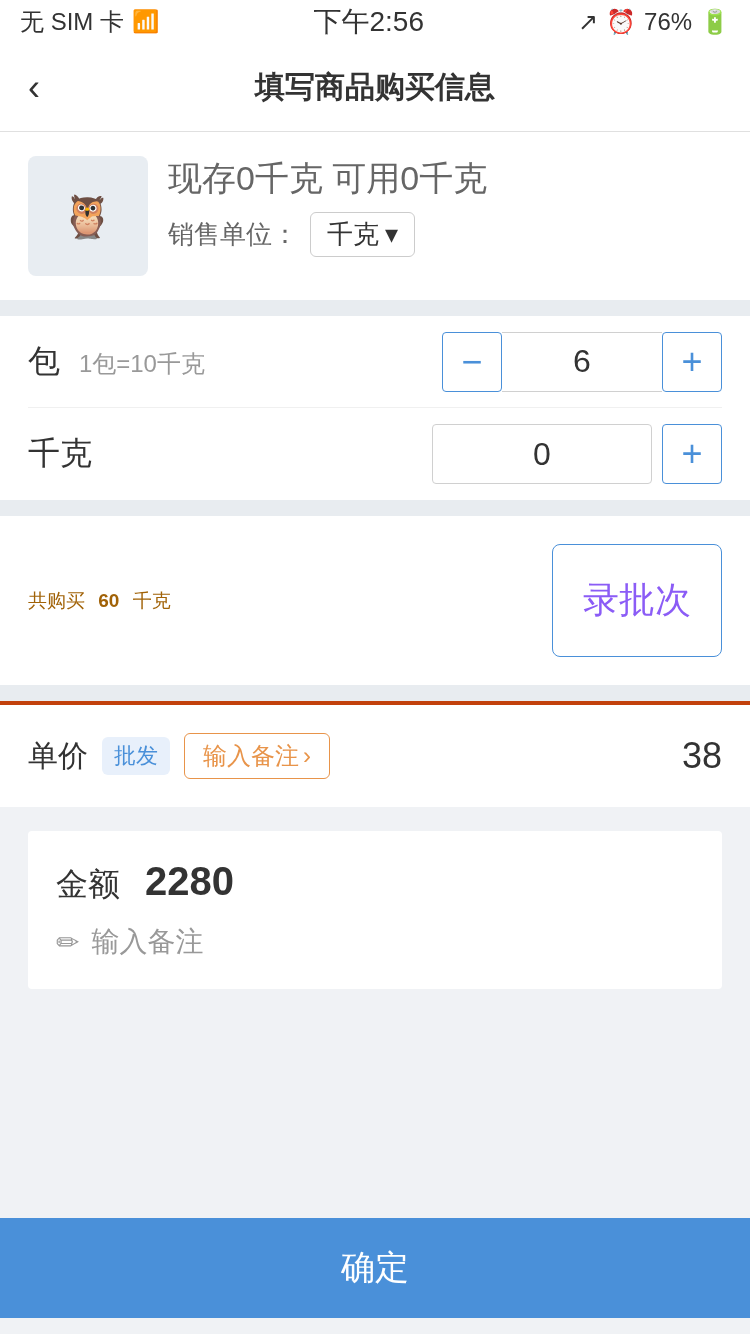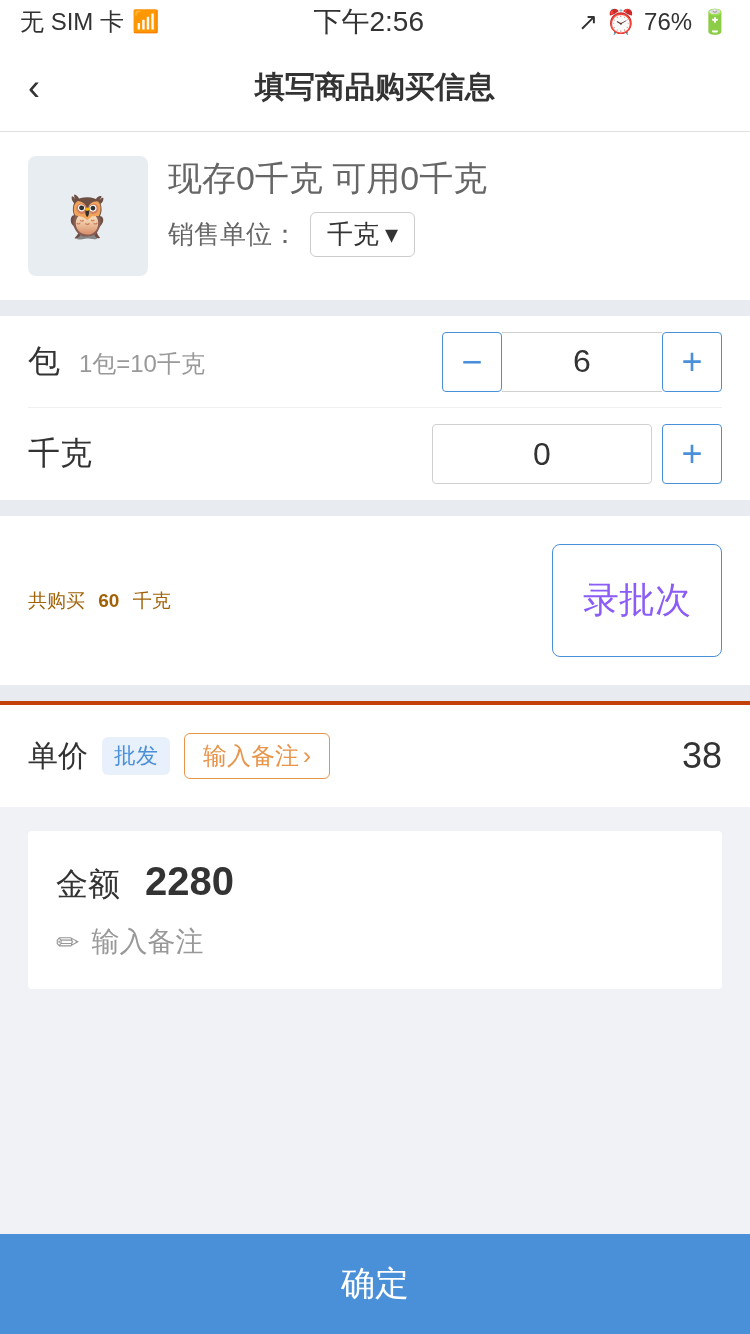--- a/index.html
+++ b/index.html
@@ -251,21 +251,21 @@
     
     .empty-area {
       background: #f0f2f5;
       flex: 1;
       min-height: 300px;
     }
 
     
     .confirm-btn {
       position: fixed;
-      bottom: 0;
+      bottom: 16px;
       left: 0;
       width: 750px;
       height: 100px;
       background: #4a90d9;
       color: #fff;
       font-size: 34px;
       display: flex;
       align-items: center;
       justify-content: center;
       cursor: pointer;

